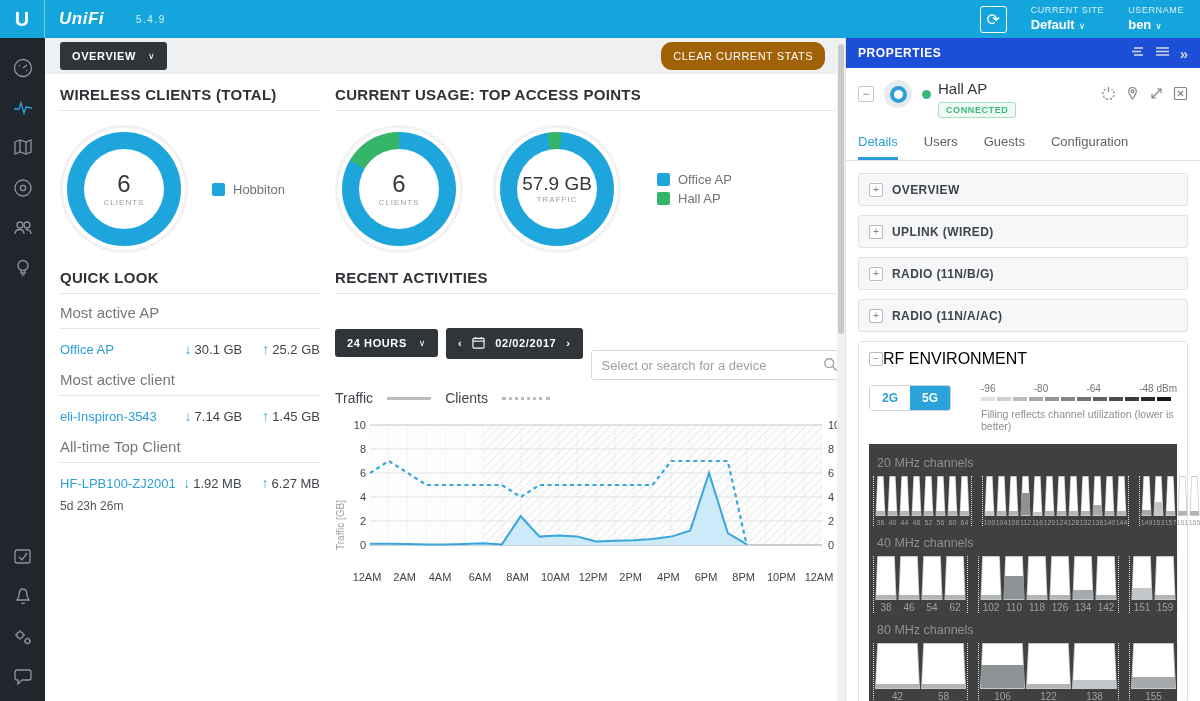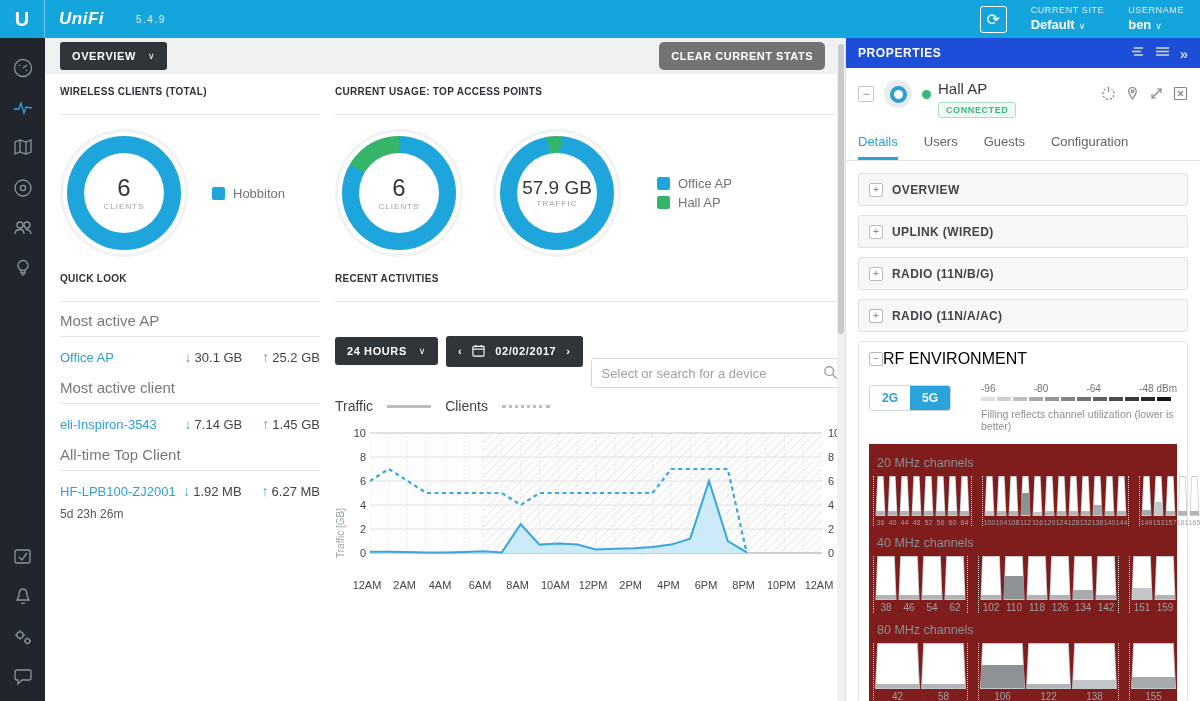--- a/index.html
+++ b/index.html
@@ -21,26 +21,26 @@
   .sidebar { position:absolute; left:0; top:38px; width:45px; height:663px; background:#20262b; display:flex; flex-direction:column; align-items:center; padding-top:14px; }
   .side-icon { width:45px; height:36px; display:flex; align-items:center; justify-content:center; margin-bottom:4px; cursor:pointer; }
   .side-icon svg { stroke:#8d949a; fill:none; stroke-width:1.3; }
   .side-icon.active svg { stroke:#2aa3dc; }
   .side-spacer { flex:1; }
 
   
   .main { position:absolute; left:45px; top:38px; width:792px; height:663px; background:#fff; }
   .main-toolbar { height:36px; background:#eef0f1; display:flex; align-items:center; padding:0 12px 0 15px; }
   .dark-btn { background:#2f3539; color:#fff; font-size:11px; font-weight:bold; letter-spacing:.6px; border:none; border-radius:3px; padding:8px 12px; display:inline-flex; align-items:center; gap:8px; cursor:pointer; }
-  .blue-btn { margin-left:auto; background:#737373; color:#fff; font-size:11px; font-weight:bold; letter-spacing:.5px; border:none; border-radius:5px; padding:8px 12px; cursor:pointer; }
+  .blue-btn { margin-left:auto; background:#a16207; color:#fff; font-size:11px; font-weight:normal; letter-spacing:.5px; border:none; border-radius:11px; padding:8px 12px; cursor:pointer; }
   .content { padding:12px 2px 0 15px; }
   .cols { display:flex; }
   .col1 { width:260px; flex:none; }
   .col2 { flex:1; margin-left:15px; }
-  .sec-title { font-size:10px; font-weight:bold; color:#2e3236; letter-spacing:.3px; padding-bottom:17px; border-bottom:1px solid #e3e5e6; }
+  .sec-title { font-size:15px; font-weight:bold; color:#2e3236; letter-spacing:.3px; padding-bottom:7px; border-bottom:1px solid #e3e5e6; }
 
   
   .donut-row { display:flex; align-items:center; margin-top:14px; }
   .halo { width:128px; height:128px; border-radius:50%; background:#f1f2f3; display:flex; align-items:center; justify-content:center; flex:none; }
   .donut { position:relative; width:114px; height:114px; border-radius:50%; box-shadow:0 0 0 4px #fff; }
   .hole { position:absolute; inset:17px; background:#fff; border-radius:50%; display:flex; flex-direction:column; align-items:center; justify-content:center; }
   .hole .v { font-size:24px; font-weight:300; color:#33383c; line-height:1; }
   .hole .v.small { font-size:19px; }
   .hole .u { font-size:8px; letter-spacing:1px; color:#9aa0a4; margin-top:2px; }
   .legend { margin-left:24px; }
@@ -108,21 +108,21 @@
   .rf-body { padding:8px 10px 0 10px; }
   .rf-top { display:flex; align-items:flex-start; }
   .toggle { display:inline-flex; border:1px solid #cfd3d5; border-radius:3px; overflow:hidden; margin-top:2px; }
   .tg { font-size:12px; font-weight:bold; padding:5px 12px; color:#2a9fd8; background:#fff; cursor:pointer; }
   .tg.active { background:#2aa3dc; color:#fff; }
   .scale { margin-left:auto; width:196px; }
   .scale-labels { display:flex; justify-content:space-between; font-size:10px; color:#6f757a; }
   .scale-segs { display:flex; gap:2px; margin-top:3px; }
   .scale-segs i { display:block; width:14px; height:4px; }
   .scale-note { font-size:10.5px; color:#8a9094; margin-top:7px; }
-  .bands { background:#7f1d1d; margin-top:12px; padding:2px 4px 0 4px; }
+  .bands { background:#404040; margin-top:12px; padding:2px 4px 0 4px; }
   .band-label { font-size:12.5px; color:#8a9094; margin:10px 0 6px 4px; }
   .band-row { display:flex; align-items:flex-end; gap:10px; }
   .grp { display:flex; align-items:flex-end; gap:1px; border-left:1px dotted #dcdfe0; border-right:1px dotted #dcdfe0; padding:0 1px; }
   .chan { display:flex; flex-direction:column; align-items:center; }
   .chan.hatch { background:repeating-linear-gradient(45deg, rgba(120,125,130,.10) 0 1px, transparent 1px 5px); }
   .shape { position:relative; width:100%; }
   .shape .outer { position:absolute; inset:0; background:#c6c9cb; }
   .shape .inner { position:absolute; inset:1px; background:#fff; }
   .shape .fill { position:absolute; left:1px; right:1px; bottom:1px; }
   .b20 .chan { width:11px; } .b20 .shape { height:40px; } .b20 .clab { font-size:7px; }

